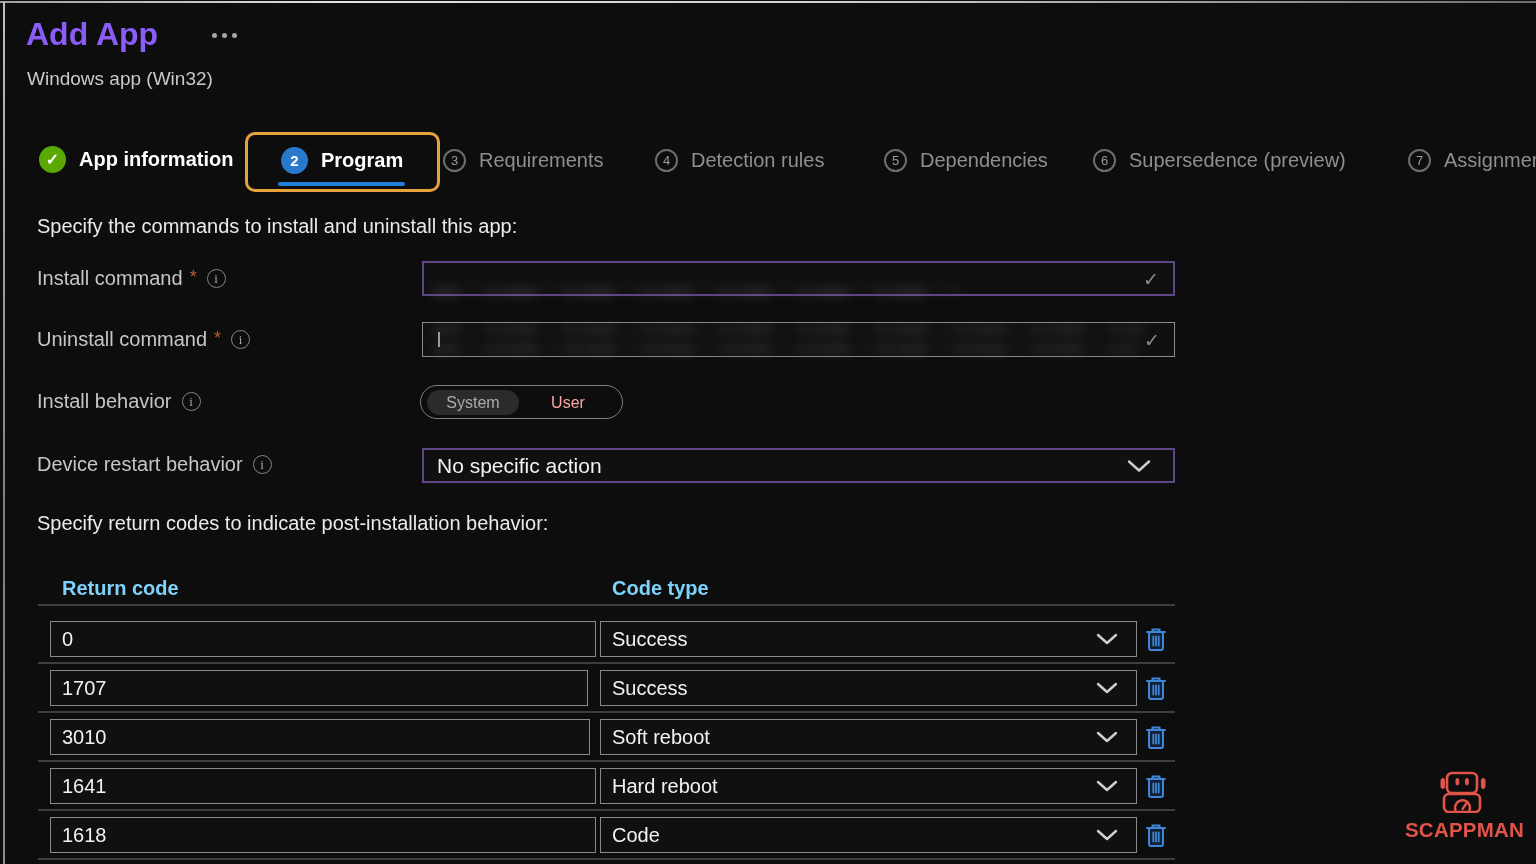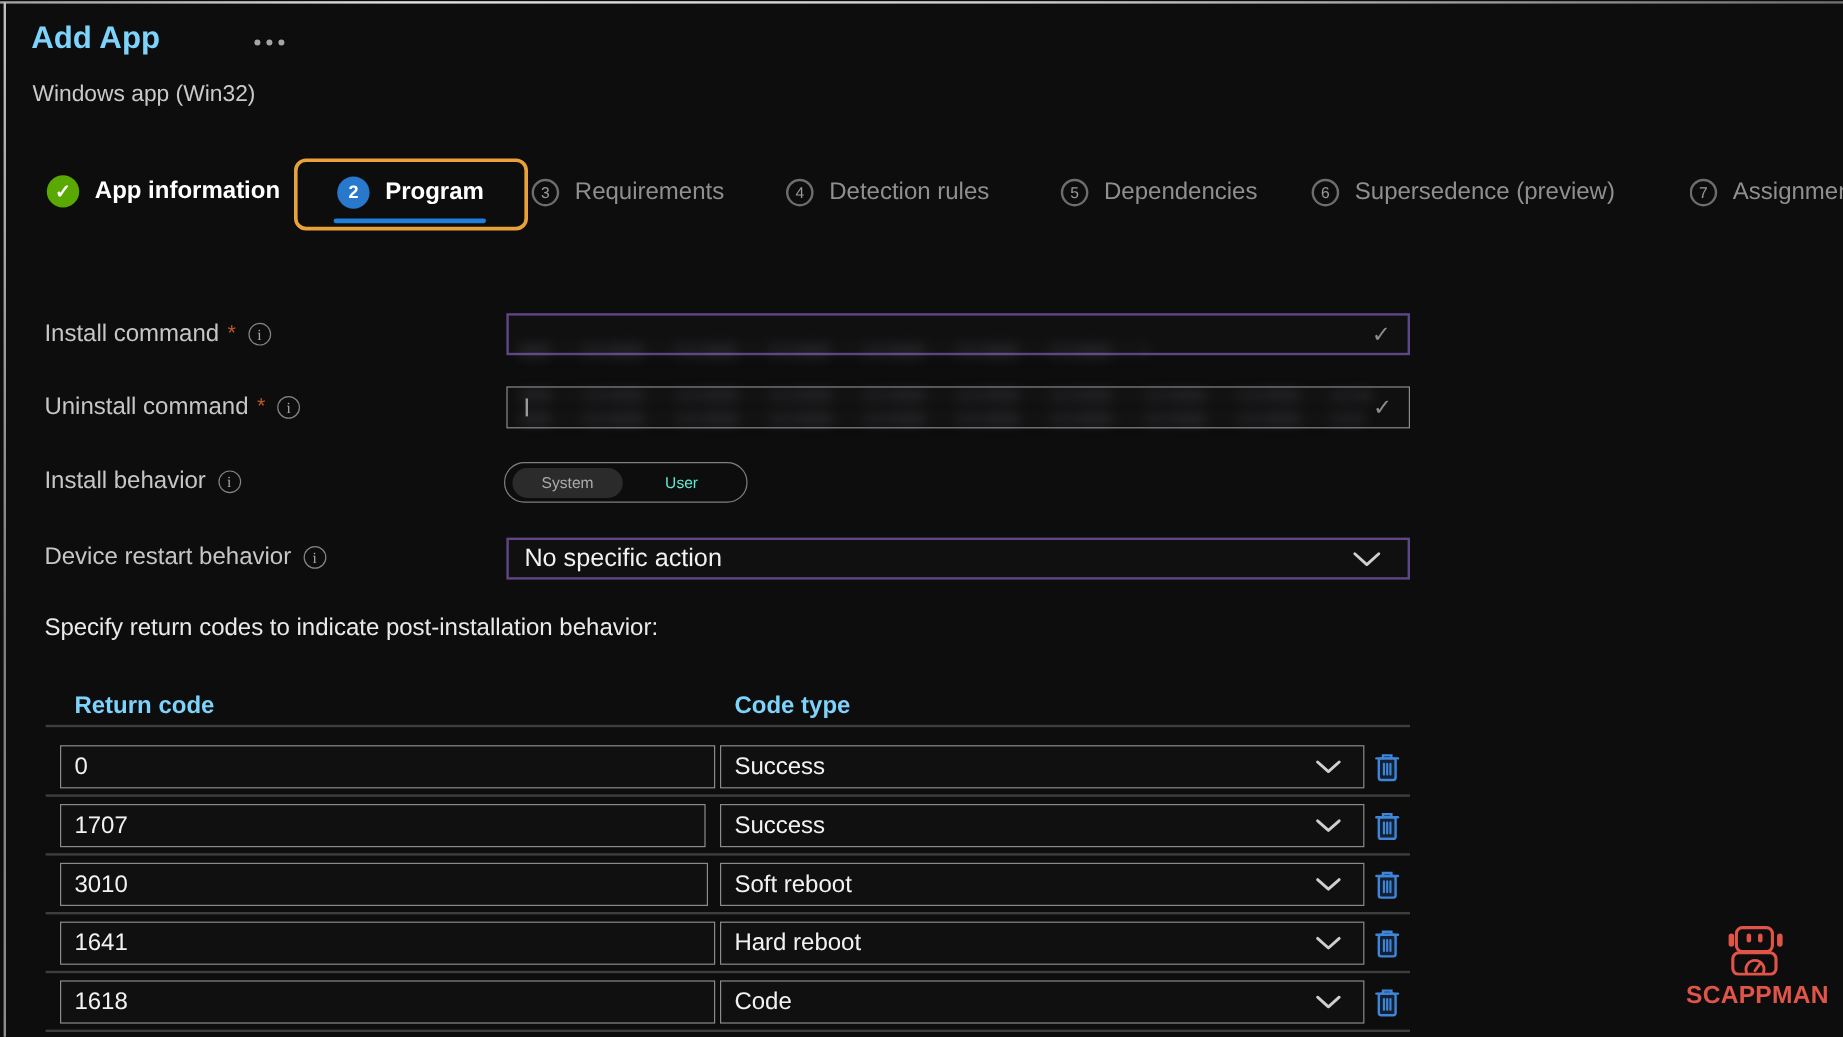--- a/index.html
+++ b/index.html
@@ -1,21 +1,21 @@
 <!DOCTYPE html>
 <html><head>
 <meta charset="utf-8">
 <style>
   *{box-sizing:border-box;margin:0;padding:0;}
   html,body{width:1536px;height:864px;background:#0d0d0d;font-family:"Liberation Sans",sans-serif;overflow:hidden;}
   #stage{position:relative;width:1536px;height:864px;filter:blur(0.4px);}
   .abs{position:absolute;}
   .topline{left:0;top:1px;width:1536px;height:2px;background:linear-gradient(90deg,#9f9f9f 0%,#e3e3e3 22%,#cfcfcf 55%,#6e6e6e 100%);}
   .leftline{left:3px;top:2px;width:2px;height:862px;background:linear-gradient(180deg,#c0c0c0,#7e7e7e 60%,#8e8e8e);}
-  .title{left:26px;top:16px;font-size:26px;font-weight:bold;color:#7dd3fc;}
+  .title{left:26px;top:16px;font-size:32px;font-weight:bold;color:#8b5cf6;}
   .dots{left:212px;top:33px;display:flex;gap:5px;}
   .dots i{width:5px;height:5px;border-radius:50%;background:#a5a5a5;display:block;}
   .subtitle{left:27px;top:68px;font-size:19px;color:#c9c9c9;}
   .step{display:flex;align-items:center;gap:13px;height:27px;}
   .circle{border-radius:50%;display:flex;align-items:center;justify-content:center;flex:0 0 auto;}
   .c-green{width:27px;height:27px;background:#5aa802;color:#fff;font-size:16px;font-weight:bold;}
   .c-blue{width:27px;height:27px;background:#2878cc;color:#fff;font-size:15px;font-weight:bold;}
   .c-ghost{width:23px;height:23px;border:2px solid #6d6d6d;color:#9a9a9a;font-size:13px;}
   .slabel{font-size:20px;color:#8f8f8f;white-space:nowrap;text-align:right;}
   .slabel.done{color:#fff;font-weight:bold;}
@@ -24,23 +24,23 @@
   .heading{font-size:20px;color:#eaeaea;}
   .flabel{display:flex;align-items:center;font-size:20px;color:#c6c6c6;white-space:nowrap;}
   .req{color:#bf5b2d;font-size:18px;margin-left:7px;position:relative;top:-1px;}
   .info{width:19px;height:19px;border:1.5px solid #848484;border-radius:50%;color:#a5a5a5;font-size:13px;display:flex;align-items:center;justify-content:center;margin-left:10px;font-family:"Liberation Serif",serif;flex:0 0 auto;}
   .field{background:#101010;}
   .inp{border:1px solid #8a8a8a;}
   .purple{border:2px solid #5f4687;}
   .vcheck{position:absolute;right:14px;top:50%;transform:translateY(-50%);color:#8d8d8d;font-size:19px;}
   .redact{position:absolute;filter:blur(5px);opacity:.33;border-radius:3px;background:repeating-linear-gradient(90deg,rgba(115,115,132,.55) 0 26px,rgba(50,50,62,.3) 26px 52px,rgba(95,95,112,.5) 52px 78px);}
   .pill{border:1.5px solid #7f7f7f;border-radius:17px;}
-  .seg{position:absolute;display:flex;align-items:center;justify-content:center;font-size:13px;}
+  .seg{position:absolute;display:flex;align-items:center;justify-content:center;font-size:16px;}
   .seg.on{left:6px;top:4px;width:92px;height:25px;background:#2b2b2b;border-radius:13px;color:#ababab;}
-  .seg.off{left:98px;top:4px;width:98px;height:25px;color:#5eead4;}
+  .seg.off{left:98px;top:4px;width:98px;height:25px;color:#fca5a5;}
   .select{display:flex;align-items:center;}
   .selval{padding-left:13px;font-size:21px;color:#f2f2f2;}
   .chev{position:absolute;top:50%;transform:translateY(-50%);}
   .thead{font-size:20px;font-weight:bold;color:#7dd3fc;}
   .sep{background:#3e3e3e;height:2px;left:38px;width:1137px;}
   .rowtxt{padding-left:11px;font-size:20px;color:#f2f2f2;}
   .cell{display:flex;align-items:center;}
   .trash{background:none;border:none;cursor:pointer;padding:0;}
   .brand{font-size:20.5px;font-weight:bold;color:#e0544a;letter-spacing:.2px;}
 </style>
@@ -83,20 +83,21 @@
   </div>
   <div class="abs step" style="left:1093px;top:147px;">
     <span class="circle c-ghost">6</span>
     <span class="slabel">Supersedence (preview)</span>
   </div>
   <div class="abs step" style="left:1408px;top:147px;">
     <span class="circle c-ghost">7</span>
     <span class="slabel">Assignments</span>
   </div>
 
+  <div class="abs heading" style="left:37px;top:215px;">Specify the commands to install and uninstall this app:</div>
 
   <div class="abs flabel" style="left:37px;top:267px;">
     <span>Install command</span>
     <span class="req">*</span>
     <span class="info">i</span>
   </div>
   <div class="abs field purple" style="left:422px;top:261px;width:753px;height:35px;">
     <div class="redact" style="left:8px;bottom:-5px;width:525px;height:13px;"></div>
     <span class="vcheck">✓</span>
   </div>

